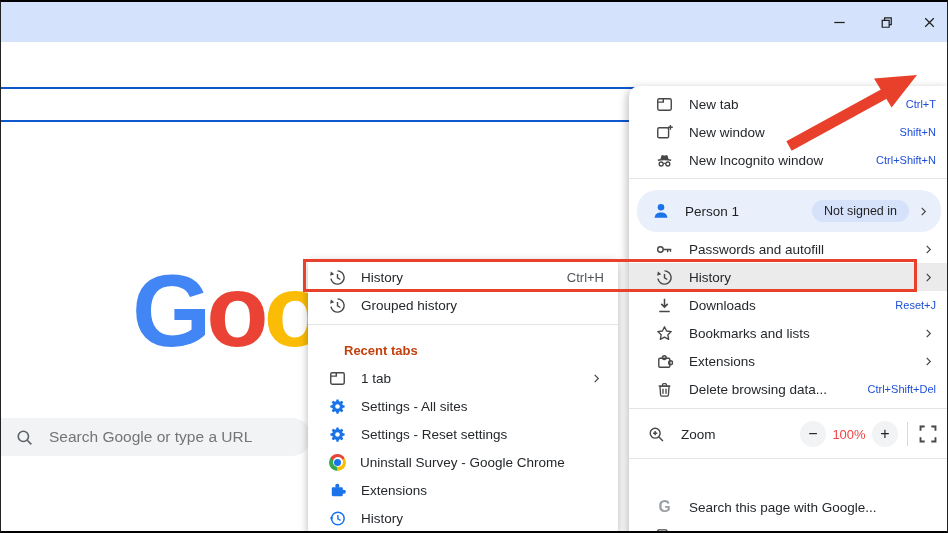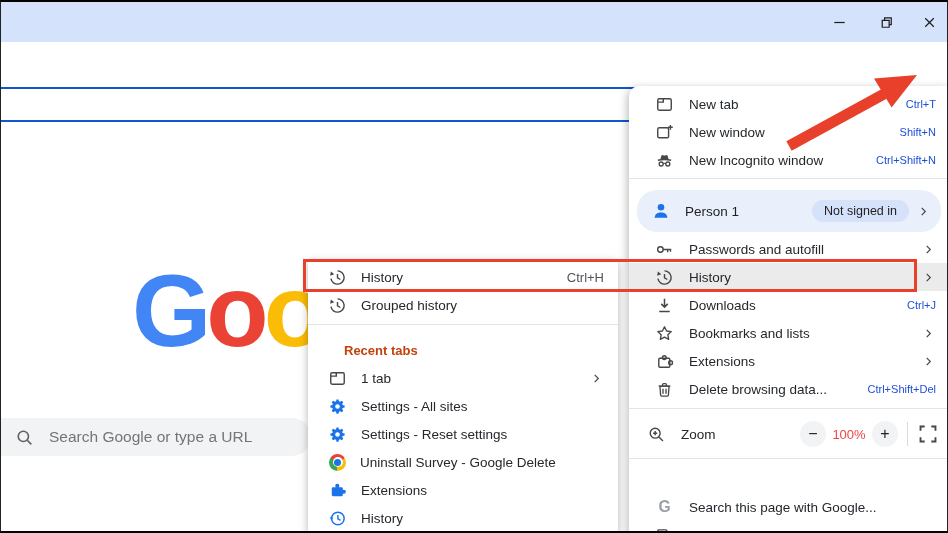--- a/index.html
+++ b/index.html
@@ -302,21 +302,21 @@
       <span class="lbl">History</span>
       <svg class="chev">
           <use href="#i-chev"></use>
         </svg>
     </div>
     <div class="mi" style="top:205px">
       <svg class="ic">
           <use href="#i-download"></use>
         </svg>
       <span class="lbl">Downloads</span>
-      <span class="sc">Ctrl+J</span>
+      <span class="sc">Reset+J</span>
     </div>
     <div class="mi" style="top:233px">
       <svg class="ic">
           <use href="#i-star"></use>
         </svg>
       <span class="lbl">Bookmarks and lists</span>
       <svg class="chev">
           <use href="#i-chev"></use>
         </svg>
     </div>
@@ -404,21 +404,21 @@
           <use href="#i-gear"></use>
         </svg>
       <span class="lbl">Settings - Reset settings</span>
     </div>
     <div class="si" style="top:188px">
       <span class="chrome-ic">
           <span class="cl-white">
             <span class="cl-blue"></span>
           </span>
         </span>
-      <span class="lbl">Uninstall Survey - Google Delete</span>
+      <span class="lbl">Uninstall Survey - Google Chrome</span>
     </div>
     <div class="si" style="top:216px">
       <svg class="ic blue">
           <use href="#i-puzzlef"></use>
         </svg>
       <span class="lbl">Extensions</span>
     </div>
     <div class="si" style="top:244px">
       <svg class="ic blue">
           <use href="#i-clockhist"></use>

